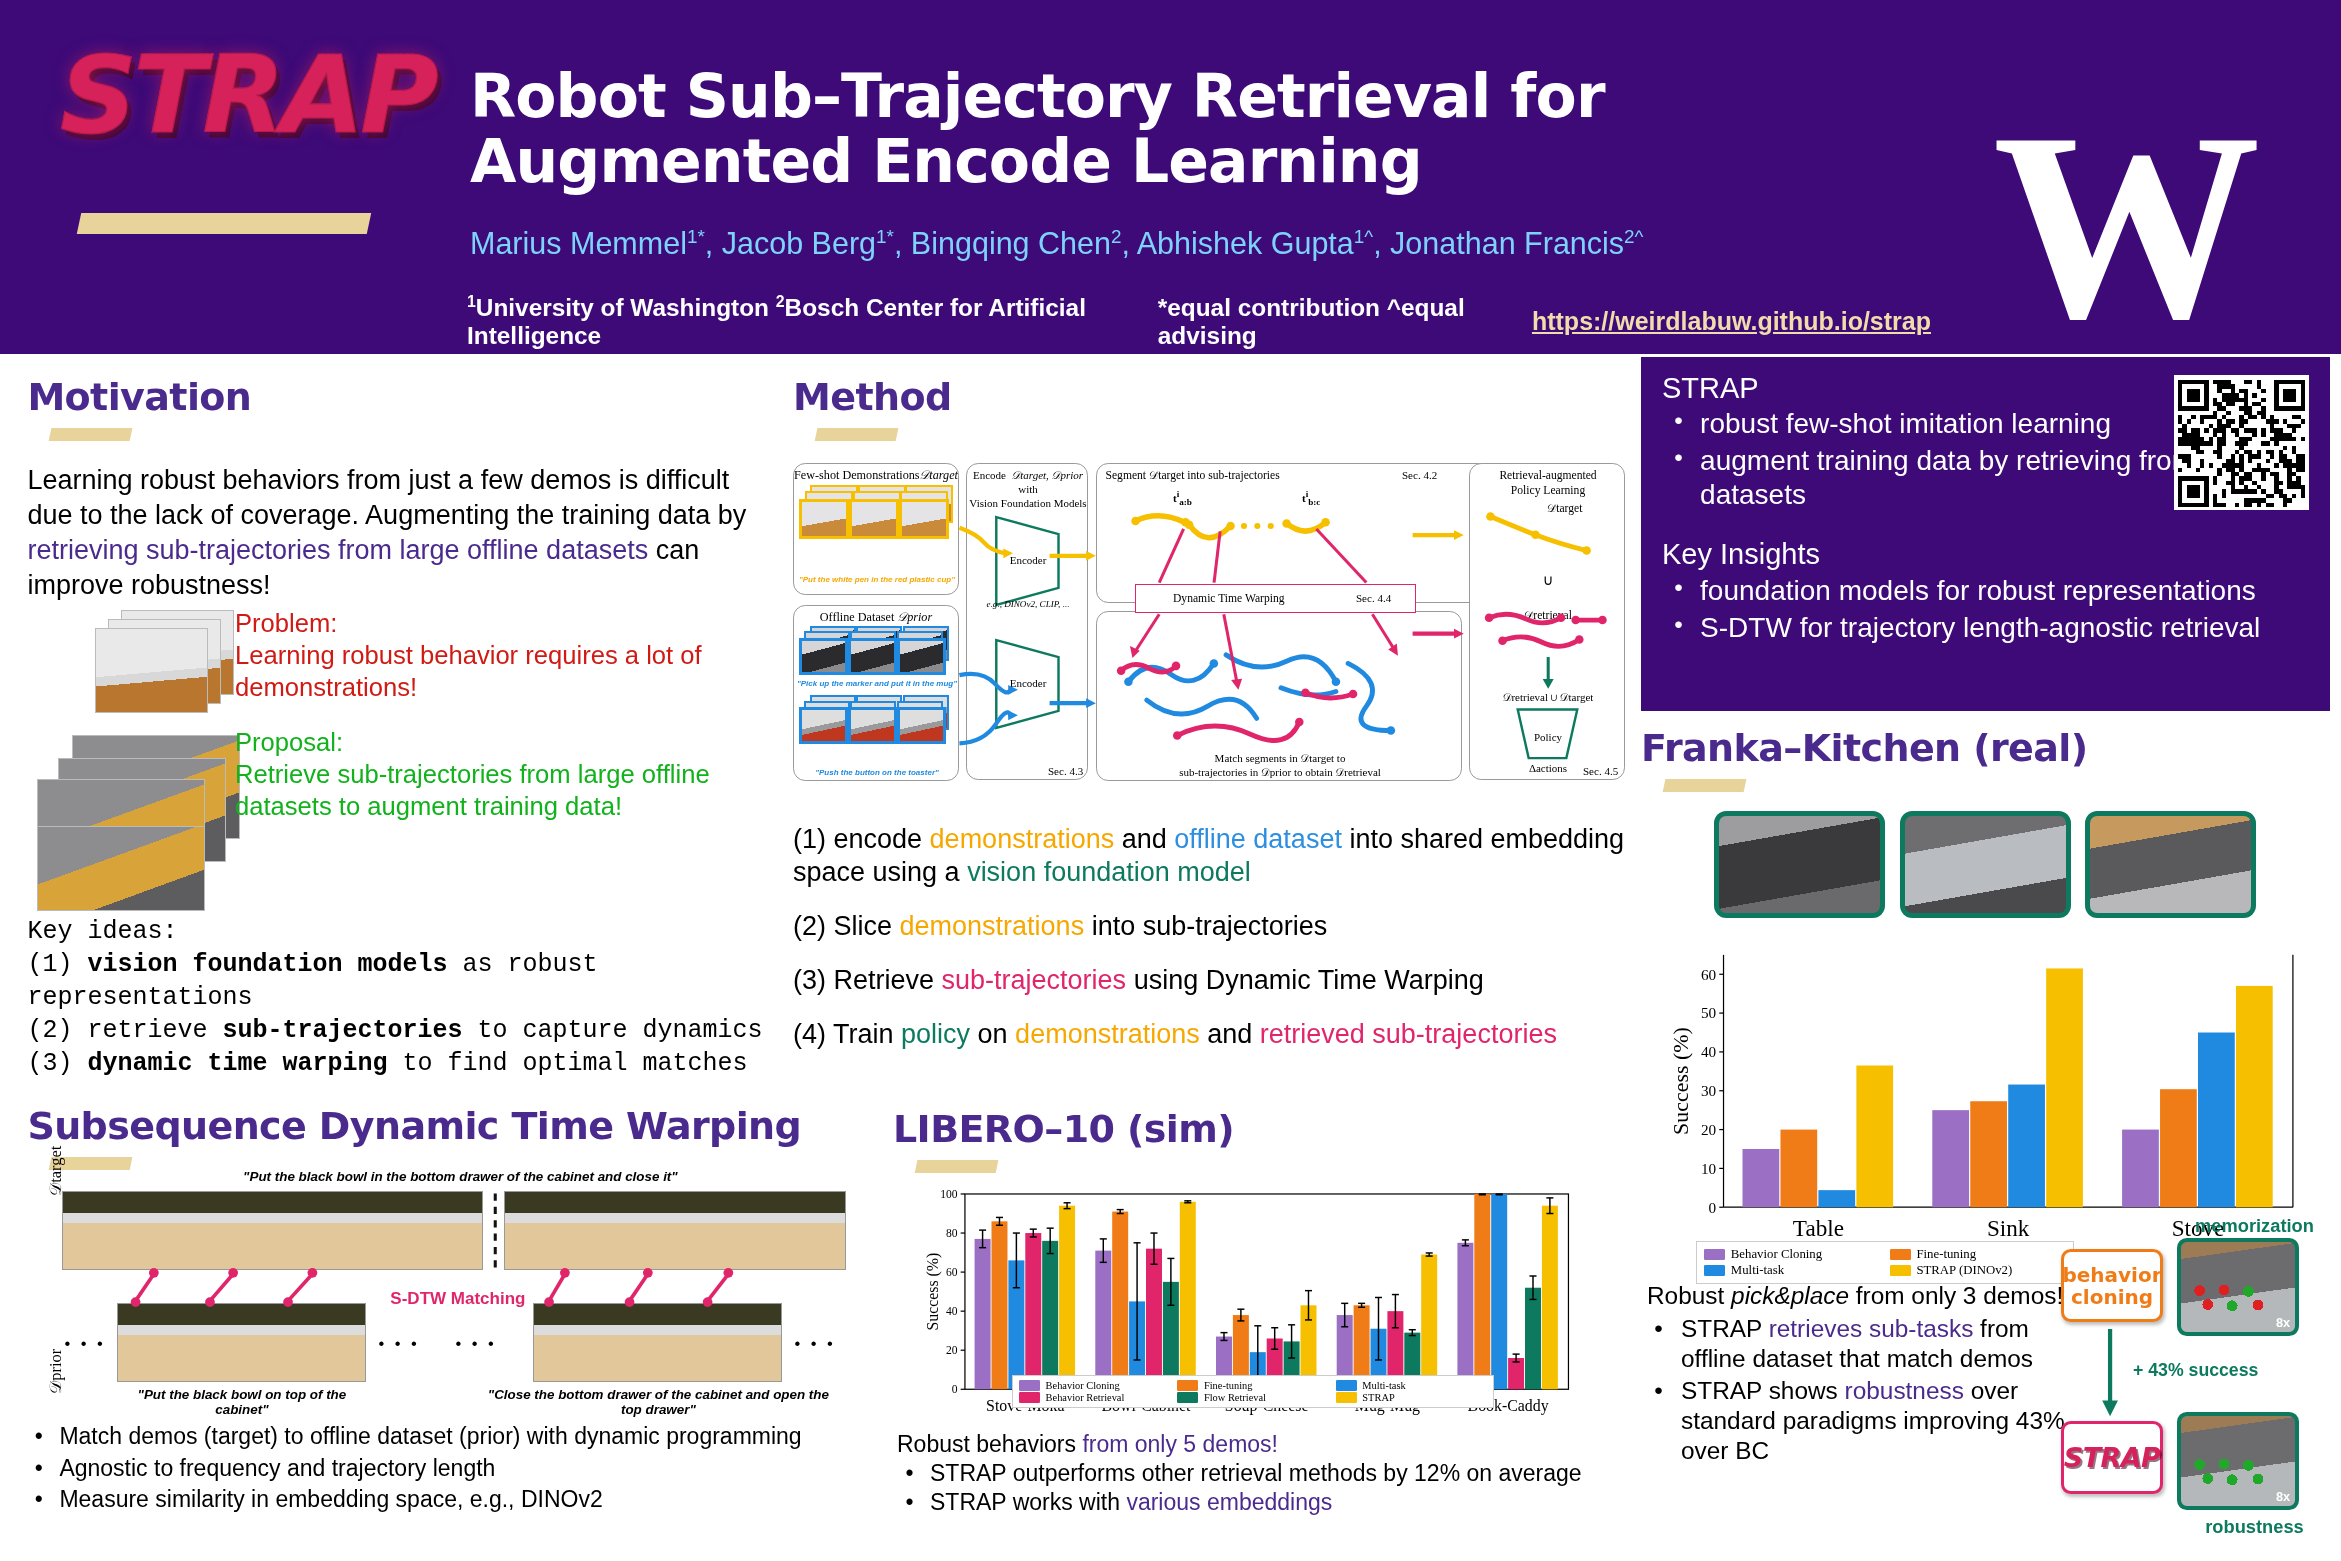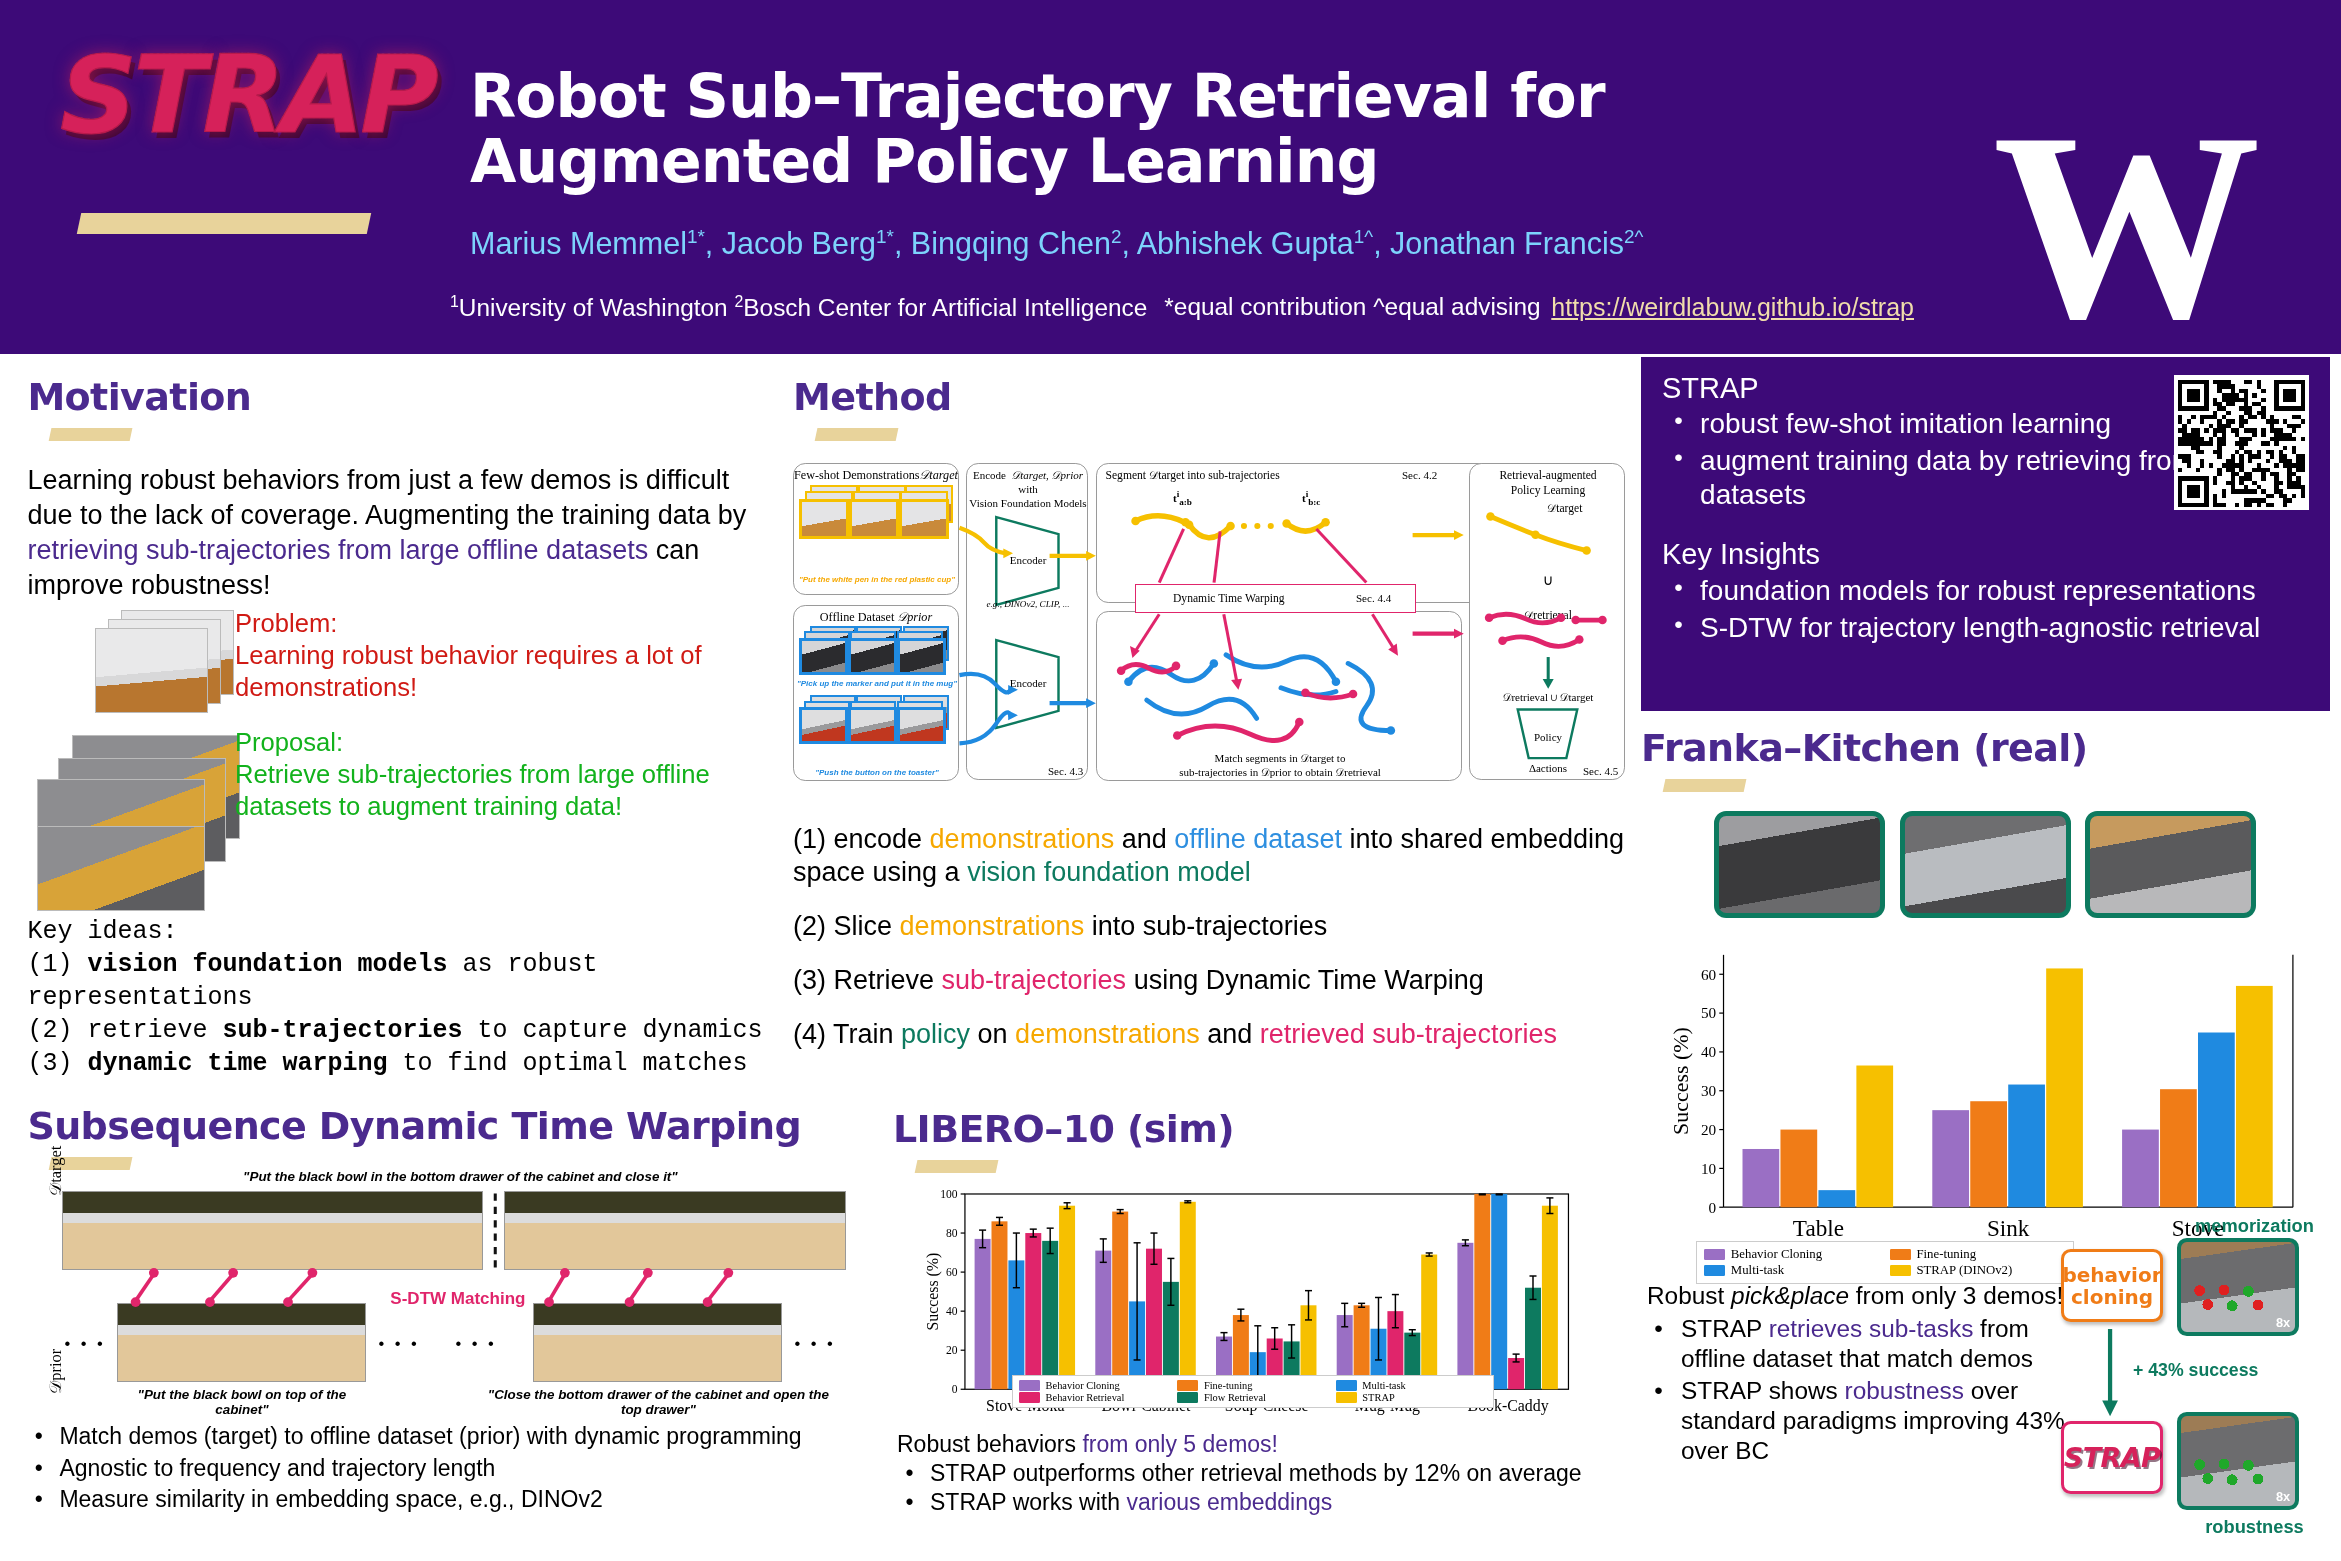--- a/index.html
+++ b/index.html
@@ -19,22 +19,22 @@
        repeating-linear-gradient(-45deg, rgba(0,0,0,.18) 0 1.8px, transparent 1.8px 4.3px);
     background-clip:text; -webkit-background-clip:text;
   }
   .logo-underbar { position:absolute; left:79px; top:213px; width:290px; height:21px;
      background:#e8d39b; transform:skewX(-12deg); }
   .title { position:absolute; left:470px; top:64px; width:1464px;
      font-family:"DejaVu Sans", sans-serif; font-weight:bold; color:#fff;
      font-size:60px; line-height:1.08; letter-spacing:-0.9px; }
   .authors { position:absolute; left:470px; top:226px; width:1464px; color:#7dd3fc; font-size:30.5px; }
   .authors sup { font-size:0.62em; }
-  .affil-row { position:absolute; left:450px; top:293px; width:1464px; color:#fff; font-size:24.4px;
-     display:flex; align-items:flex-start; }
+  .affil-row { position:absolute; left:467px; top:293px; width:1464px; color:#fff; font-size:24.4px;
+     display:flex; align-items:center;font-weight:bold; }
   .affil-row .a1 { width:720px; }
   .affil-row .a2 { width:390px; }
   .affil-row sup { font-size:0.65em; }
   .url { color:#f0ddab; text-decoration:underline; font-size:25px; }
   .uw-w { position:absolute; left:1964px; top:122px; width:317px; height:207px;
      display:flex; align-items:center; justify-content:center;
      font-family:"Liberation Serif", serif; font-weight:bold; font-size:268px; color:#fff;
      line-height:0.75; letter-spacing:-8.5px; }
 
   
@@ -136,21 +136,21 @@
 </style>
 </head>
 <body>
 
 <div class="header">
   <div class="logo-strap">STRAP</div>
   <div class="logo-underbar"></div>
 
   <div class="title">
     <div>Robot Sub–Trajectory Retrieval for</div>
-    <div>Augmented Policy Learning</div>
+    <div>Augmented Encode Learning</div>
   </div>
 
   <div class="authors">Marius Memmel<sup>1*</sup>, Jacob Berg<sup>1*</sup>, Bingqing Chen<sup>2</sup>, Abhishek Gupta<sup>1^</sup>, Jonathan Francis<sup>2^</sup></div>
 
   <div class="affil-row">
     <div class="a1"><sup>1</sup>University of Washington <sup>2</sup>Bosch Center for Artificial Intelligence</div>
     <div class="a2">*equal contribution ^equal advising</div>
     <a class="url" href="#">https://weirdlabuw.github.io/strap</a>
   </div>
 

